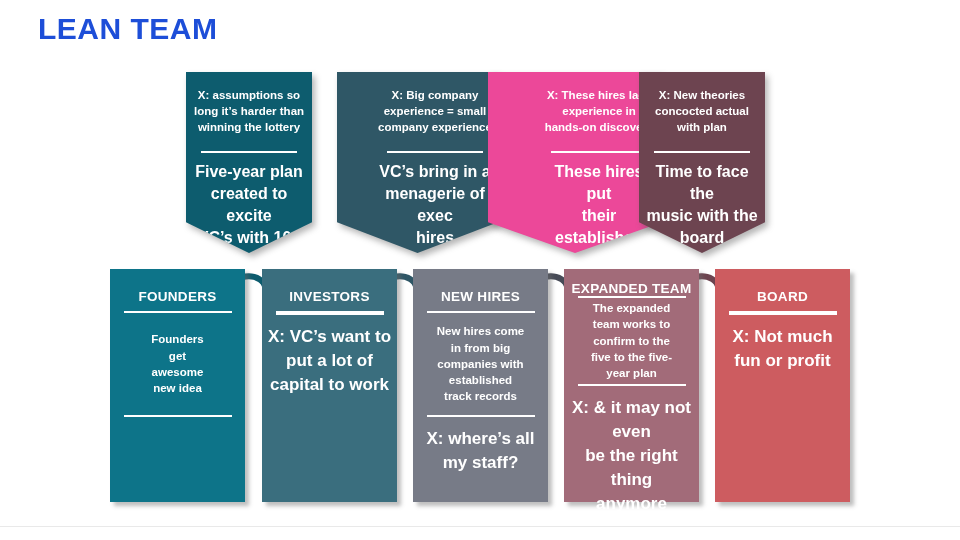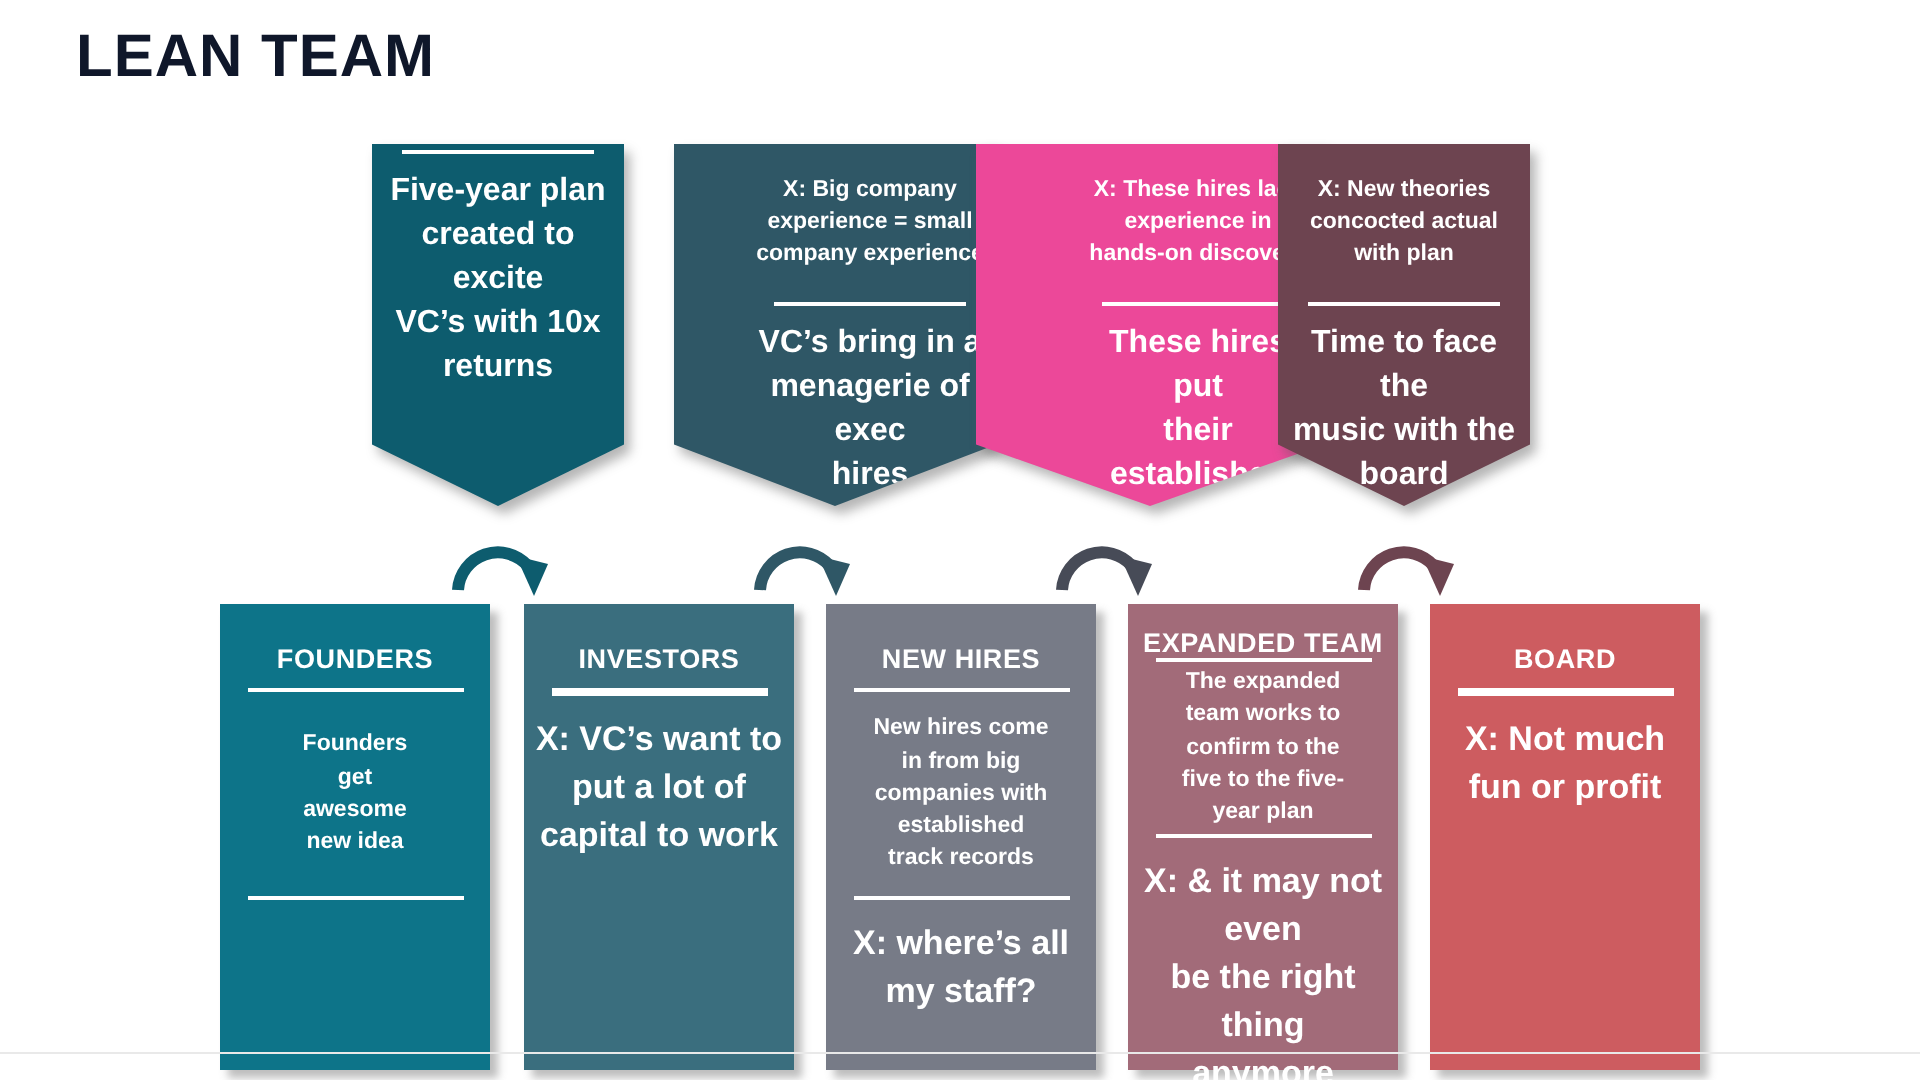--- a/index.html
+++ b/index.html
@@ -3,21 +3,21 @@
 <meta charset="utf-8">
 <style>
   html,body{margin:0;padding:0;}
   body{
     width:960px;height:540px;background:#ffffff;position:relative;overflow:hidden;
     font-family:"Liberation Sans", sans-serif;
   }
   .slide{position:absolute;inset:0;}
   .page-title{
     position:absolute;left:38px;top:12px;margin:0;
-    font-size:30px;font-weight:bold;color:#0f172a;letter-spacing:0.5px;
+    font-size:30px;font-weight:bold;color:#1d4ed8;letter-spacing:0.5px;
   }
   
   .banner-wrap{
     position:absolute;top:72px;width:126px;height:181px;
     filter:drop-shadow(3px 4px 3px rgba(90,90,90,0.45));
   }
   .banner{
     width:100%;height:100%;
     clip-path:polygon(0 0,100% 0,100% 83%,50% 100%,0 83%);
     display:flex;flex-direction:column;align-items:center;
@@ -35,21 +35,21 @@
     height:62px;display:flex;align-items:flex-start;justify-content:center;
     font-size:16px;font-weight:bold;line-height:1.38;white-space:pre-line;
     padding:4px 4px 0 4px;
   }
   
   .arc{
     position:absolute;top:255px;width:52px;height:42px;overflow:visible;
   }
   
   .box{
-    position:absolute;top:302px;width:135px;height:233px;
+    position:absolute;top:269px;width:135px;height:233px;
     box-shadow:4px 4px 4px rgba(110,110,110,0.45);
     display:flex;flex-direction:column;align-items:center;
     color:#ffffff;text-align:center;
   }
   .box-title{
     height:30px;margin-top:12px;display:flex;align-items:center;justify-content:center;
     font-size:13.5px;font-weight:bold;letter-spacing:0.3px;
   }
   .box-divider{
     width:108px;height:2px;background:#ffffff;flex:none;
@@ -70,20 +70,23 @@
 </style>
 </head>
 <body>
 
 <div class="slide">
 
   <h1 class="page-title">LEAN TEAM</h1>
 
   <div class="banner-wrap" style="left:186px">
     <div class="banner" style="background-color: rgb(13, 92, 110);">
+      <div class="banner-top">X: assumptions so
+long it’s harder than
+winning the lottery</div>
       <div class="banner-divider"></div>
       <div class="banner-bottom">Five-year plan
 created to excite
 VC’s with 10x returns</div>
     </div>
   </div>
   <div class="banner-wrap" style="left:337px">
     <div class="banner" style="background-color: rgb(47, 87, 102); padding-left: 35px;">
       <div class="banner-top">X: Big company
 experience = small

